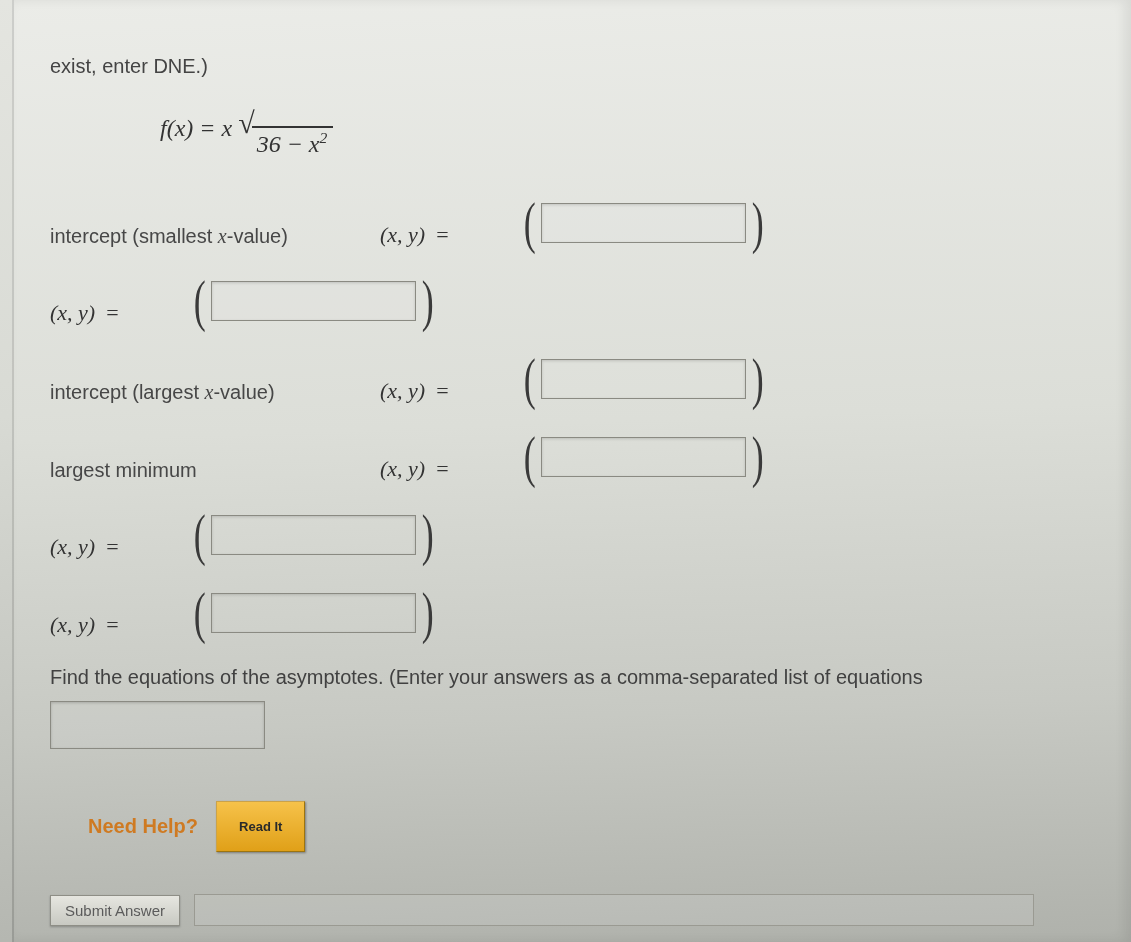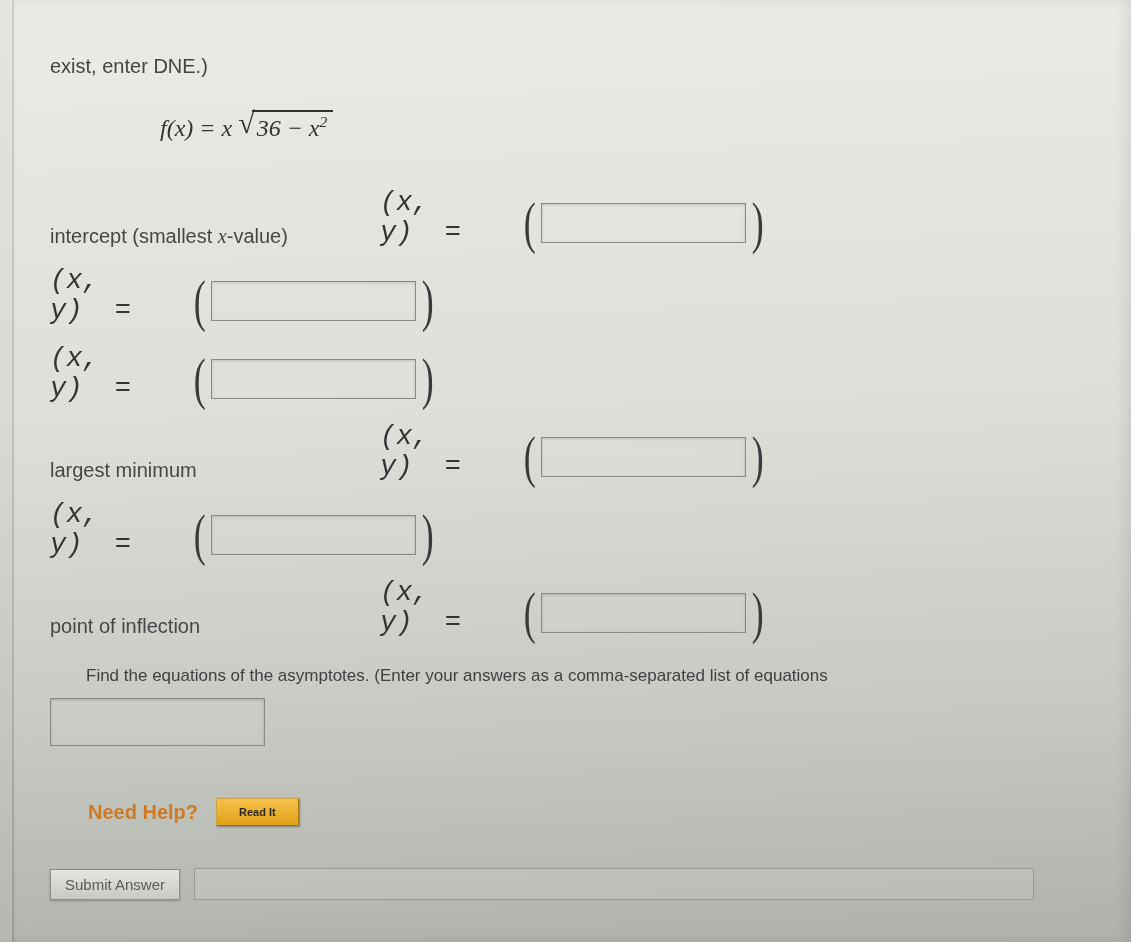--- a/index.html
+++ b/index.html
@@ -53,42 +53,42 @@
     font-size: 30px;
     line-height: 22px;
     position: relative;
     top: 2px;
   }
   .radicand {
     border-top: 2px solid #333;
     padding: 1px 6px 0 5px;
     font-style: italic;
     position: relative;
-    top: 0;
+    top: 16px;
     margin-left: -3px;
   }
   .sup { font-size: 0.65em; vertical-align: super; font-style: italic; }
 
   .rows { margin-top: 6px; }
   .row {
     display: flex;
     align-items: flex-end;
     height: 78px;
   }
   .label-col {
     width: 330px;
     font-size: 20px;
     color: #474747;
     font-family: Verdana, Geneva, sans-serif;
   }
   .label-col .ital { font-style: italic; font-family: Georgia, serif; }
   .eq-col {
     width: 140px;
-    font-family: Liberation Mono, monospace;
-    font-size: 27px;
+    font-family: Liberation Serif, serif;
+    font-size: 22px;
     color: #333;
   }
   .eq-col .xy { font-style: italic; }
   .paren-wrap {
     display: flex;
     align-items: center;
     font-family: Georgia, 'Times New Roman', serif;
   }
   .paren {
     font-size: 58px;
@@ -105,25 +105,24 @@
     border: 1px solid #8a8a82;
     background: rgba(255,255,255,0.03);
     box-shadow: inset 0 1px 3px rgba(0,0,0,0.15);
     margin: 0 2px;
     font-size: 18px;
     padding: 4px 6px;
     font-family: Verdana, sans-serif;
   }
 
   .asymptote-text {
-    font-size: 17px;
+    font-size: 20px;
     color: #414141;
     margin-top: 28px;
     max-width: 1090px;
-    margin-left: 36px;
   }
   .asymptote-box {
     width: 215px;
     height: 48px;
     border: 1px solid #8a8a82;
     background: rgba(255,255,255,0.05);
     box-shadow: inset 0 1px 3px rgba(0,0,0,0.18);
     margin-top: 12px;
     font-size: 18px;
     padding: 4px 6px;
@@ -143,22 +142,22 @@
     margin-left: 38px;
   }
   .read-it-btn {
     background: linear-gradient(#f6c24a, #e0a018);
     border: 1px solid #9c7410;
     border-top-color: #caa24a;
     border-left-color: #caa24a;
     box-shadow: 1px 1px 2px rgba(0,0,0,0.35);
     color: #2a2a2a;
     font-weight: bold;
-    font-size: 11px;
-    padding: 7px 22px;
+    font-size: 13px;
+    padding: 17px 22px;
     cursor: pointer;
     font-family: Verdana, sans-serif;
   }
 
   .submit-row {
     margin-top: 42px;
     display: flex;
     align-items: center;
     gap: 14px;
   }
@@ -217,20 +216,23 @@
     <div class="row">
       <div class="eq-col"><span class="xy">(x, y)</span>&nbsp;&nbsp;=</div>
       <div class="paren-wrap">
         <span class="paren">(</span>
         <input class="answer-box" type="text" style="">
         <span class="paren">)</span>
       </div>
     </div>
 
     <div class="row">
+      <div class="label-col">
+        <span>intercept (largest </span><span class="ital">x</span><span>-value)</span>
+      </div>
       <div class="eq-col"><span class="xy">(x, y)</span>&nbsp;&nbsp;=</div>
       <div class="paren-wrap">
         <span class="paren">(</span>
         <input class="answer-box" type="text" style="">
         <span class="paren">)</span>
       </div>
     </div>
 
     <div class="row">
       <div class="label-col">
@@ -247,23 +249,20 @@
     <div class="row">
       <div class="eq-col"><span class="xy">(x, y)</span>&nbsp;&nbsp;=</div>
       <div class="paren-wrap">
         <span class="paren">(</span>
         <input class="answer-box" type="text" style="">
         <span class="paren">)</span>
       </div>
     </div>
 
     <div class="row">
-      <div class="label-col">
-        <span>point of inflection</span>
-      </div>
       <div class="eq-col"><span class="xy">(x, y)</span>&nbsp;&nbsp;=</div>
       <div class="paren-wrap">
         <span class="paren">(</span>
         <input class="answer-box" type="text" style="">
         <span class="paren">)</span>
       </div>
     </div>
 
   </div>
 

